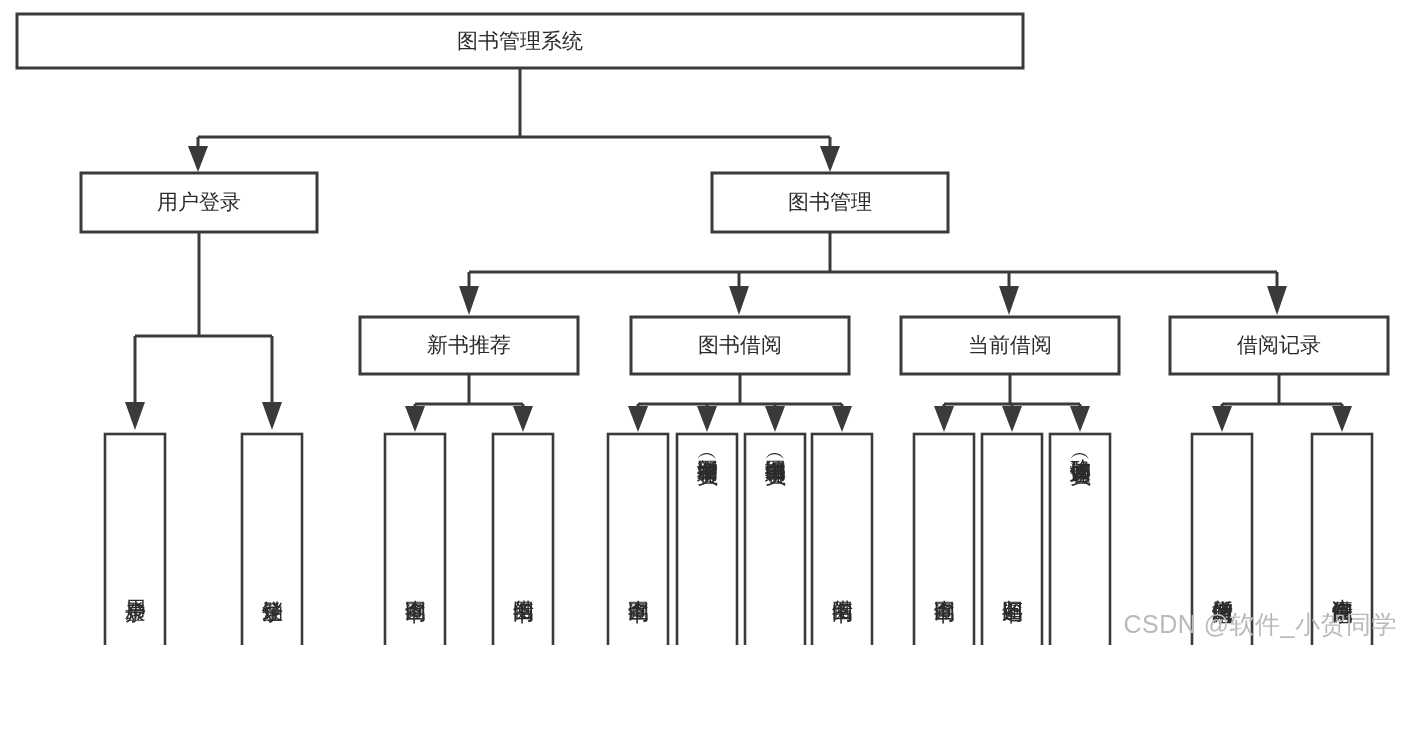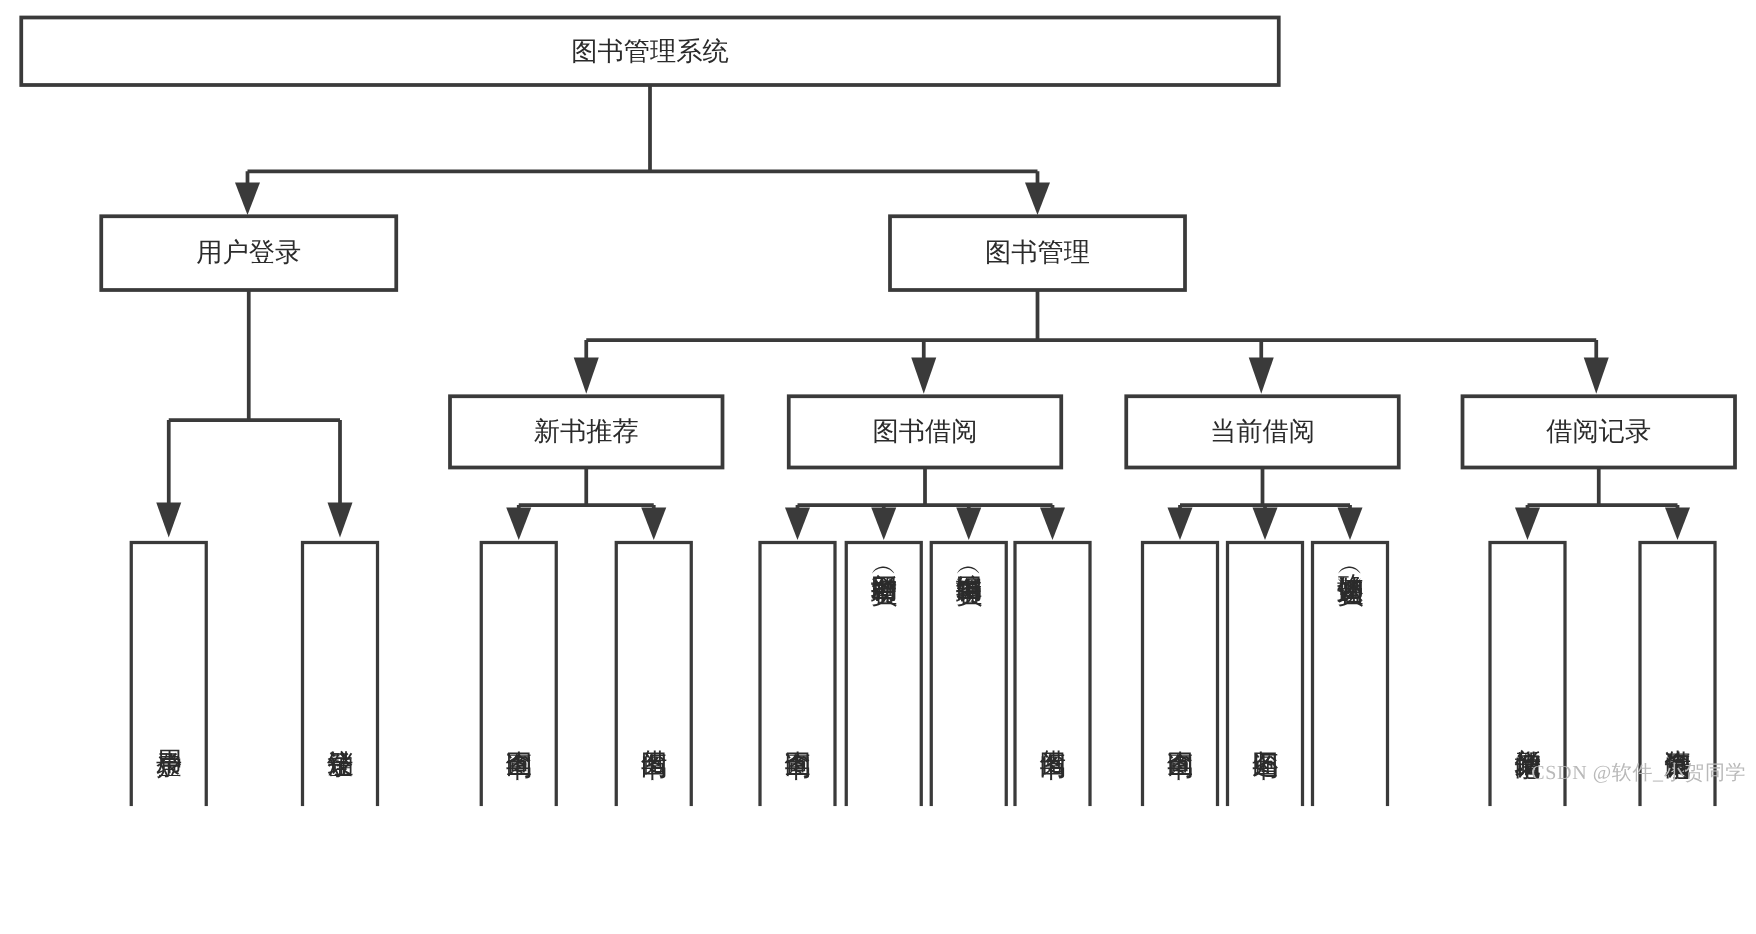--- a/index.html
+++ b/index.html
@@ -63,23 +63,23 @@
     font-size: 21px;
     line-height: 1.18;
     color: #2b2b2b;
     letter-spacing: 1px;
     white-space: nowrap;
     text-align: center;
   }
   .watermark {
     position: absolute;
     right: 8px;
-    bottom: 16px;
-    font-family: Liberation Serif, serif;
-    font-size: 16px;
+    bottom: 4px;
+    font-family: Liberation Sans, sans-serif;
+    font-size: 25px;
     color: #b9b9b9;
     white-space: nowrap;
     letter-spacing: 0.5px;
   }
 </style>
 </head>
 <body>
 
 <div id="page">
 

